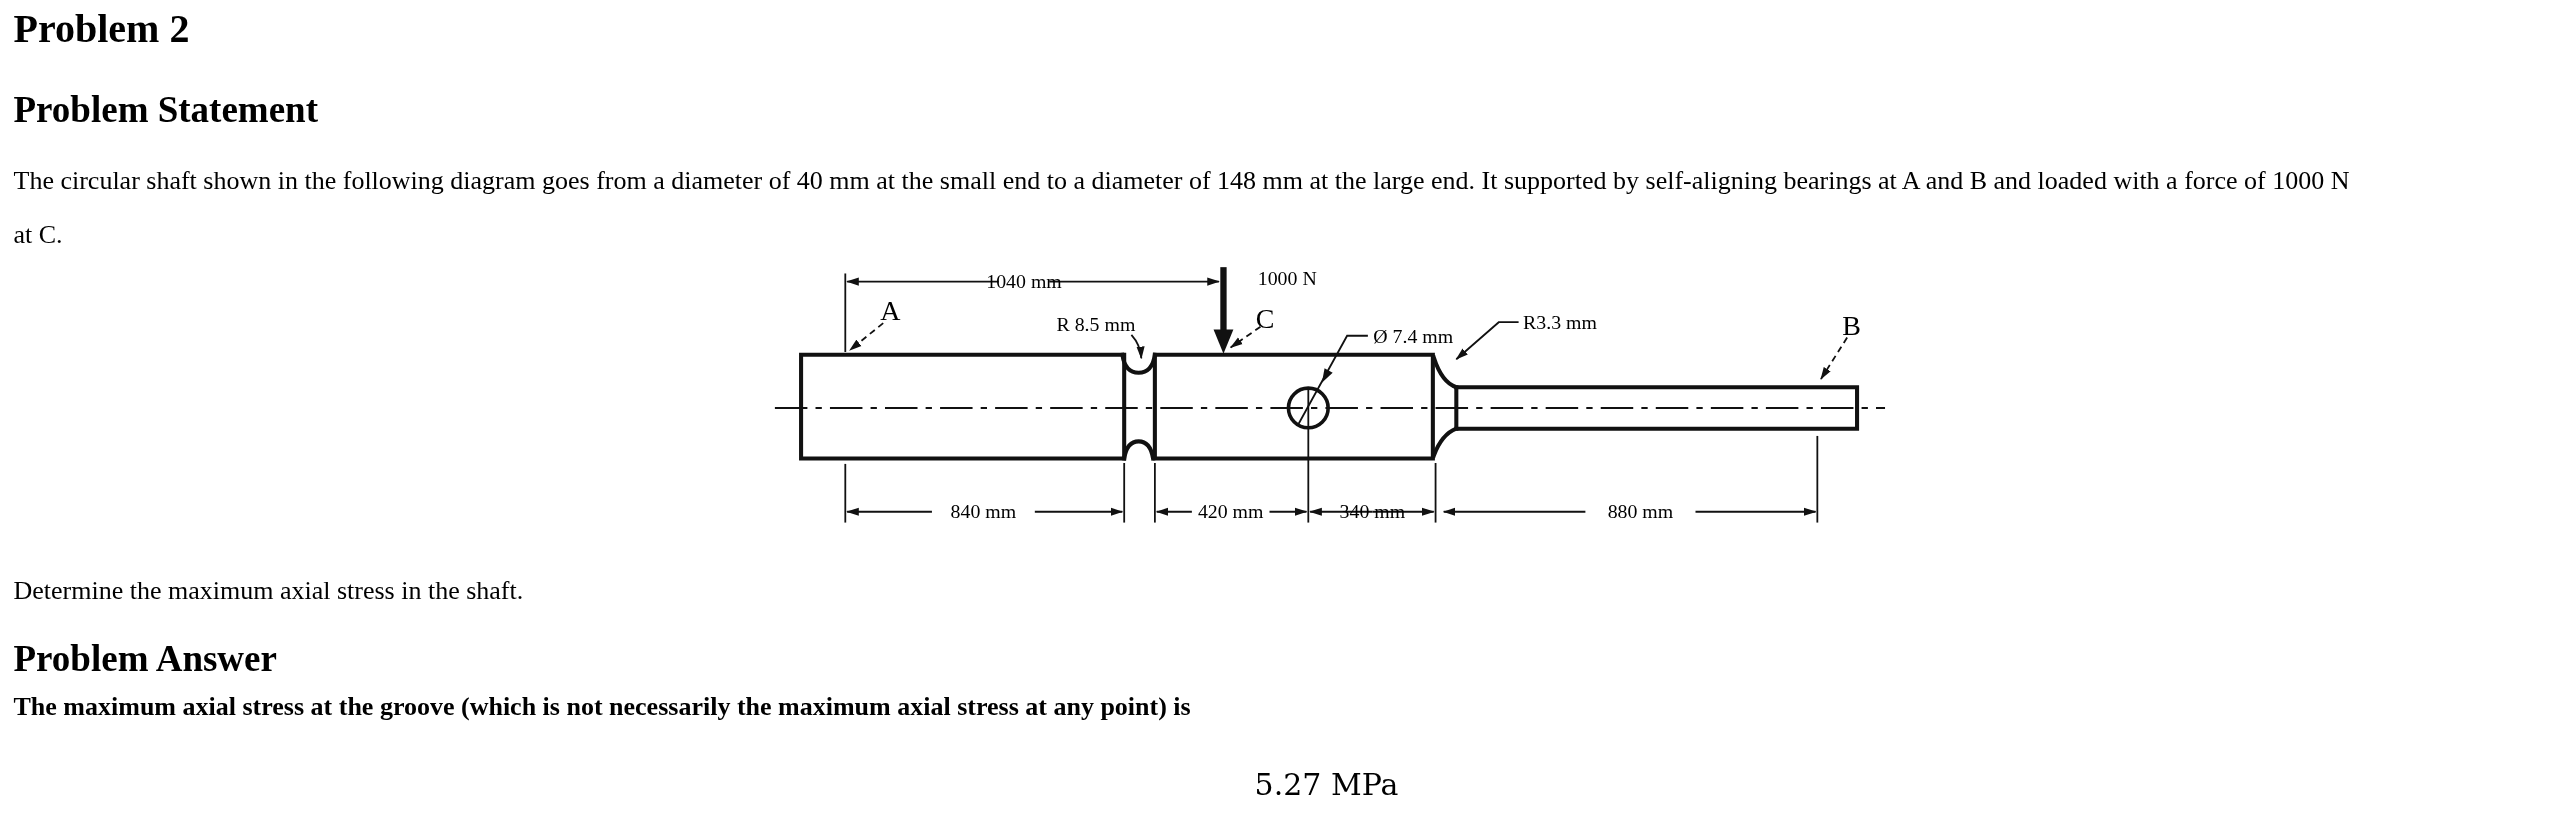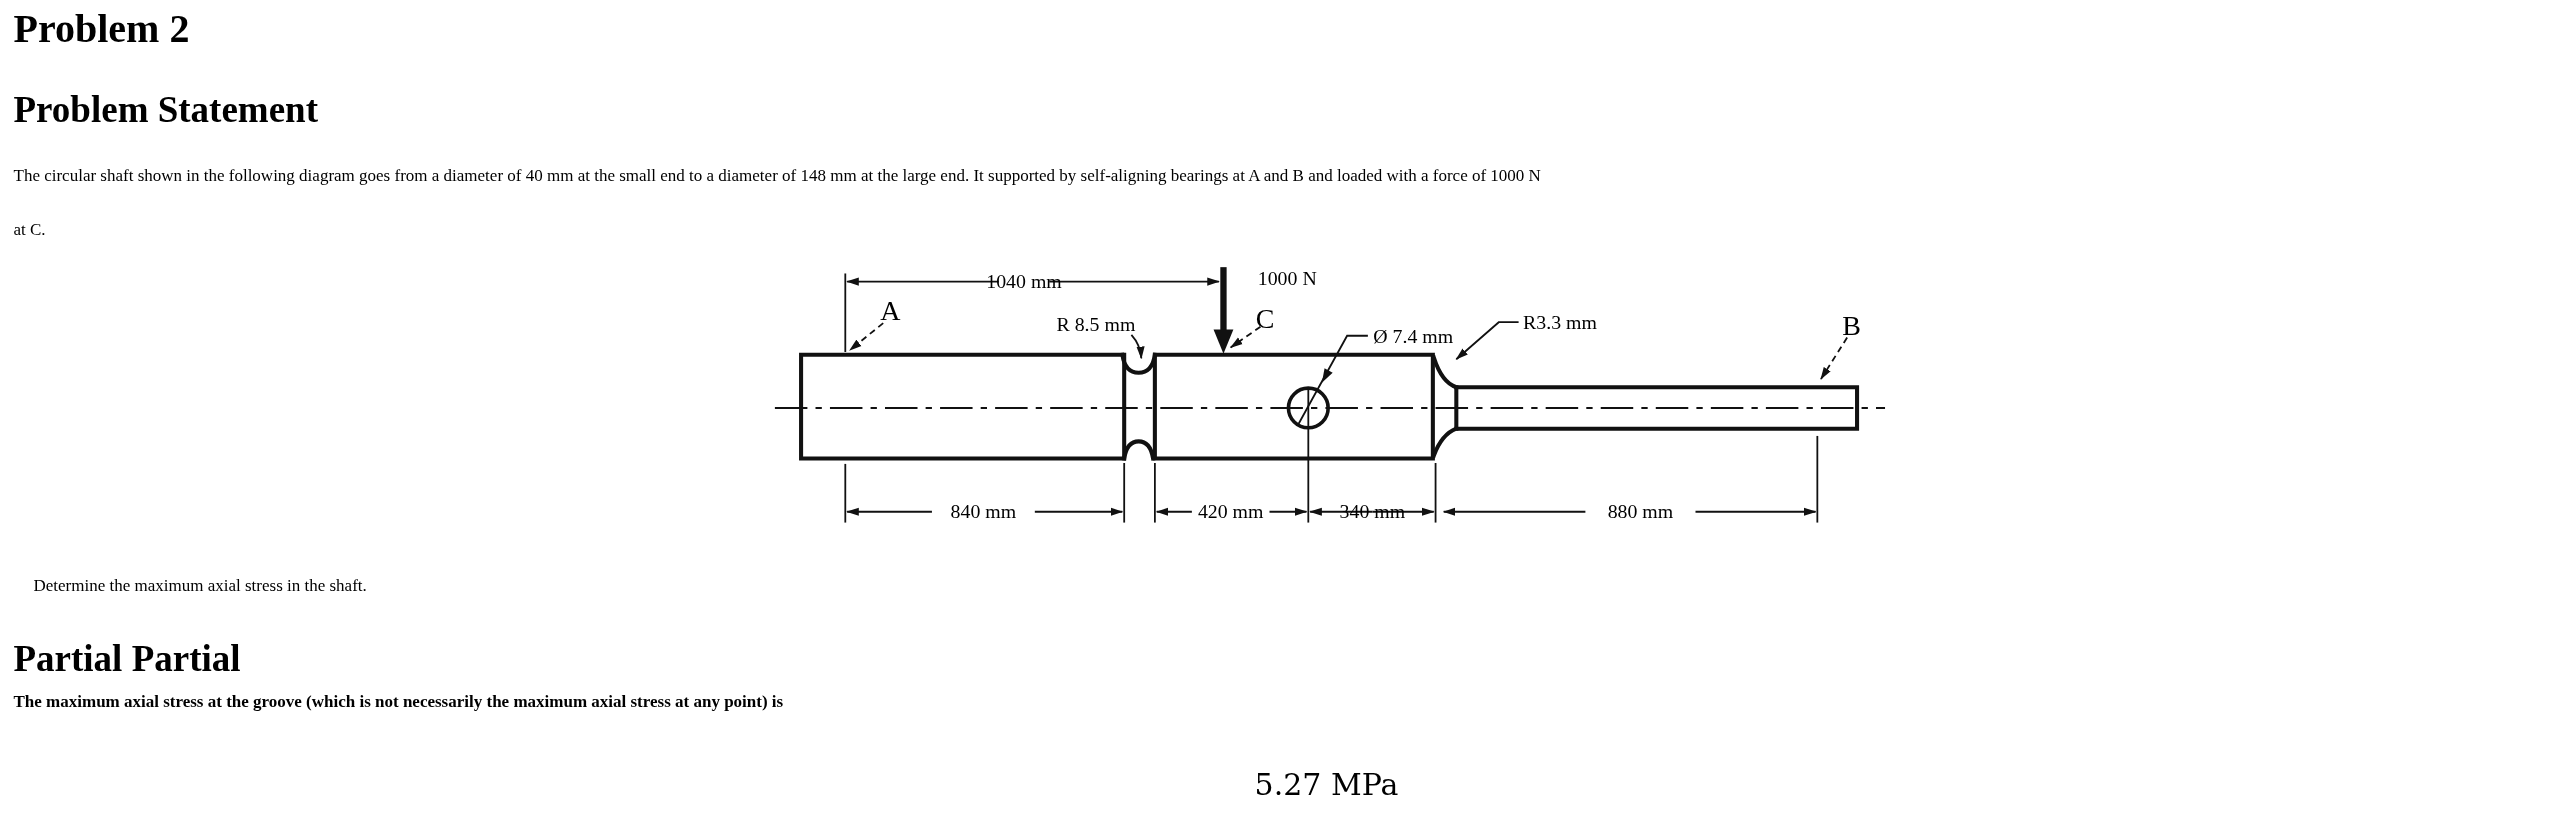--- a/index.html
+++ b/index.html
@@ -16,26 +16,26 @@
     font-size: 40px; font-weight: 700;
     white-space: nowrap;
   }
   .h2 {
     font-size: 37px; font-weight: 700;
     left: 13.5px; white-space: nowrap;
   }
   .h2.statement { top: 88px; }
   .h2.partial   { top: 637px; }
   .body-text {
-    font-size: 17px; left: 13.5px;
+    font-size: 26px; left: 13.5px;
     white-space: nowrap;
   }
   .line1 { top: 166px; }
   .line2 { top: 198px; margin-top: 22px; }
-  .question { top: 576px; margin-left: 20px; }
+  .question { top: 576px; }
   .answer-body { top: 692px; font-weight: bold; }
   .answer-value {
     top: 767px; left: 0;
     width: 2653px;
     text-align: center;
     font-family: "DejaVu Serif", serif;
     font-size: 30px;
   }
   svg.diagram { position: absolute; left: 0; top: 0; }
   svg text {
@@ -124,20 +124,20 @@
     <text class="dimtext" x="1521" y="380">Ø 7.4 mm</text>
     <text class="dimtext" x="1687" y="364">R3.3 mm</text>
     <text class="dimtext" x="1089" y="574" text-anchor="middle">840 mm</text>
     <text class="dimtext" x="1363" y="574" text-anchor="middle">420 mm</text>
     <text class="dimtext" x="1520" y="574" text-anchor="middle">340 mm</text>
     <text class="dimtext" x="1817" y="574" text-anchor="middle">880 mm</text>
   </svg>
 
   <div class="abs body-text question">Determine the maximum axial stress in the shaft.</div>
 
-  <div class="abs h2 partial">Partial Partial</div>
+  <div class="abs h2 partial">Problem Answer</div>
 
   <div class="abs body-text answer-body">The maximum axial stress at the groove (which is not necessarily the maximum axial stress at any point) is</div>
 
   <div class="abs answer-value">5.27 MPa</div>
 
 </main>
 
 
 </body></html>

